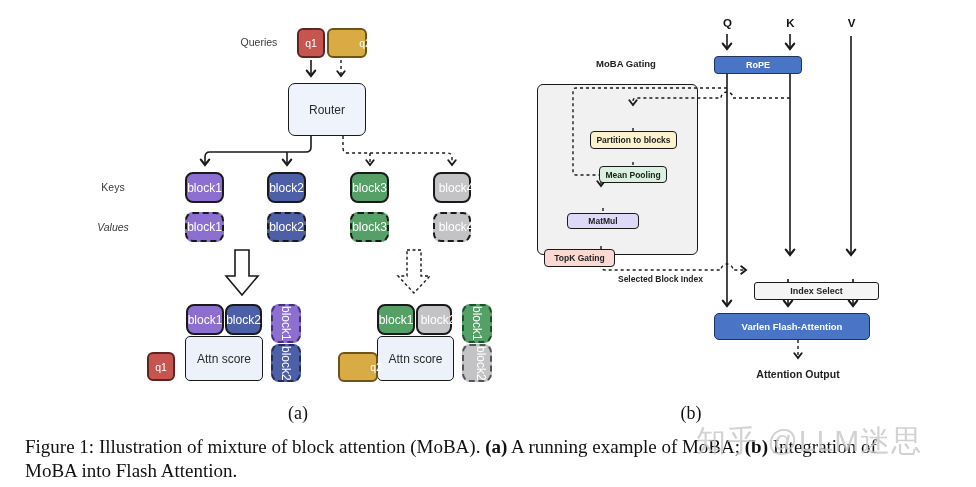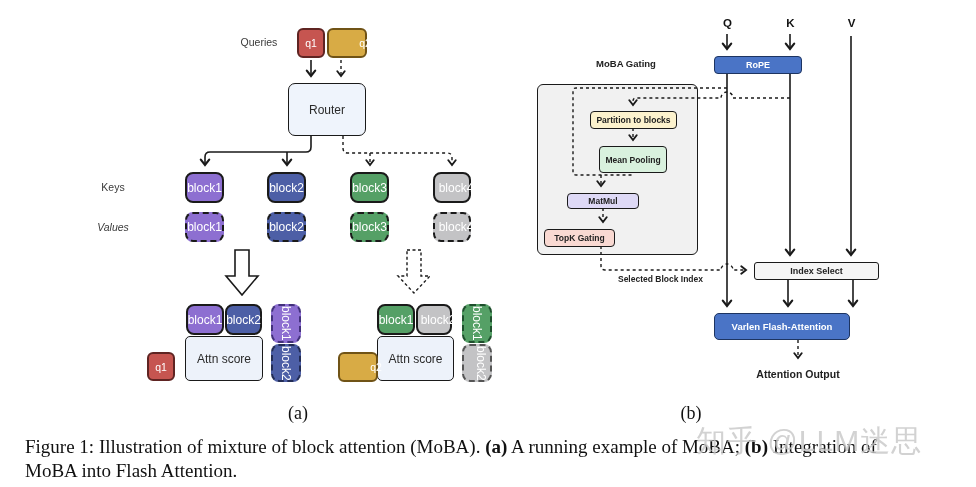--- a/index.html
+++ b/index.html
@@ -26,21 +26,21 @@
   .attn{background:var(--attn-fill);border:1.6px solid var(--ink);border-radius:5px;
         font-size:12px;color:#2a2a2a;z-index:2;}
   .small-lbl{font-size:10.5px;color:#3a3a3a;}
   .panel-letter{font-family:"Liberation Serif","DejaVu Serif",serif;font-size:18px;color:#111;}
   
   .qkv{font-weight:bold;font-size:11.5px;color:#111;}
   .bluebar{background:var(--rope-blue);border:1.6px solid var(--rope-border);border-radius:4px;
            color:#fff;font-weight:bold;font-size:9px;z-index:2;}
   .gating{background:var(--gating-fill);border:1.6px solid var(--ink);border-radius:6px;z-index:0;}
   .pbox{border:1.4px solid var(--ink);border-radius:4px;font-weight:bold;font-size:8.5px;
-        color:#222;z-index:2;}
+        color:#222;z-index:2;margin-top:20px;}
   .bold-lbl{font-weight:bold;color:#222;}
   
   .caption{position:absolute;left:25px;top:435px;width:940px;
            font-family:"Liberation Serif","DejaVu Serif",serif;font-size:19px;
            line-height:24px;color:#111;z-index:3;}
   .caption b{font-weight:bold;}
   .watermark{position:absolute;left:696px;top:421px;font-size:30px;color:var(--watermark);
              opacity:.8;white-space:nowrap;z-index:4;letter-spacing:1px;}
 </style>
 </head>
@@ -123,27 +123,27 @@
 
   <div class="lbl qkv z2" style="left:720px;top:17px;width:15px;">Q</div>
   <div class="lbl qkv z2" style="left:783px;top:17px;width:15px;">K</div>
   <div class="lbl qkv z2" style="left:844px;top:17px;width:15px;">V</div>
 
   <div class="abs flex bluebar" style="left:714px;top:56px;width:88px;height:18px;">RoPE</div>
 
   <div class="lbl bold-lbl z2" style="left:566px;top:58px;width:120px;font-size:9.5px;">MoBA Gating</div>
 
   <div class="abs flex pbox" style="left:590px;top:111px;width:87px;height:18px;background:var(--partition-fill);">Partition to blocks</div>
-  <div class="abs flex pbox" style="left:599px;top:146px;width:68px;height:27px;background:var(--meanpool-fill);">Mean Pooling</div>
+  <div class="abs flex pbox" style="left:599px;top:146px;width:68px;height:17px;background:var(--meanpool-fill);">Mean Pooling</div>
   <div class="abs flex pbox" style="left:567px;top:193px;width:72px;height:16px;background:var(--matmul-fill);">MatMul</div>
   <div class="abs flex pbox" style="left:544px;top:229px;width:71px;height:18px;background:var(--topk-fill);text-align:center;">TopK Gating</div>
 
   <div class="lbl bold-lbl z2" style="left:593px;top:274px;width:135px;font-size:8.5px;">Selected Block Index</div>
   <div class="abs flex pbox" style="left:754px;top:262px;width:125px;height:18px;background:var(--index-fill);font-size:9px;border-radius:3px;">Index Select</div>
-  <div class="abs flex bluebar" style="left:714px;top:313px;width:136px;height:27px;border-radius:5px;font-size:9.5px;">Varlen Flash-Attention</div>
+  <div class="abs flex bluebar" style="left:714px;top:313px;width:156px;height:27px;border-radius:5px;font-size:9.5px;">Varlen Flash-Attention</div>
   <div class="lbl bold-lbl z2" style="left:733px;top:368px;width:130px;font-size:10.5px;">Attention Output</div>
 
   <div class="lbl panel-letter z2" style="left:675px;top:403px;width:32px;">(b)</div>
 
   <div class="caption">
     <div><span>Figure 1:  Illustration of mixture of block attention (MoBA). </span><b>(a)</b><span> A running example of MoBA; </span><b>(b)</b><span> Integration of</span></div>
     <div>MoBA into Flash Attention.</div>
   </div>
   <div class="watermark">知乎 @LLM迷思</div>
 

